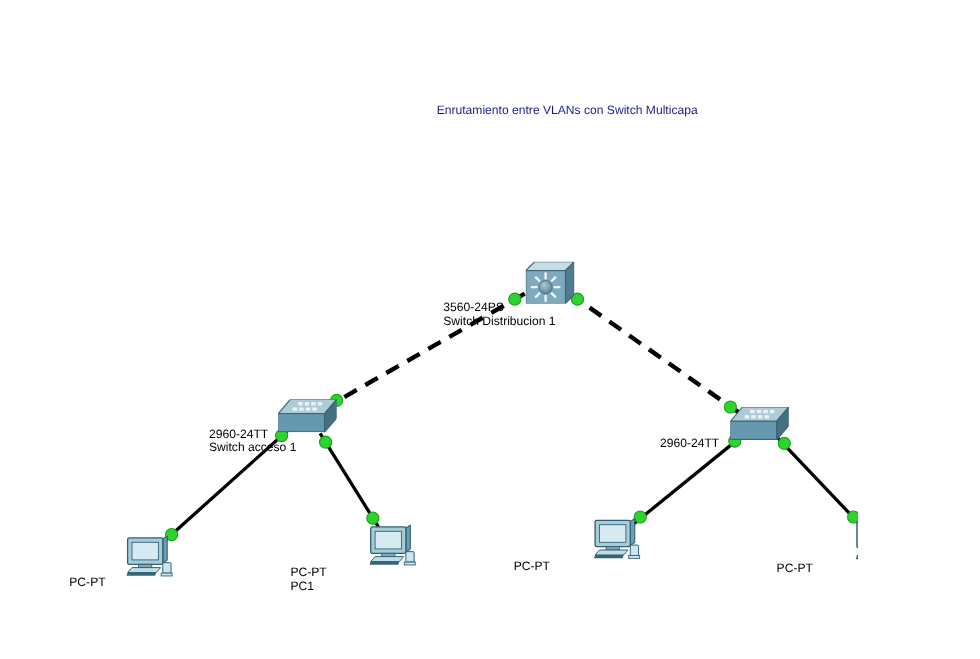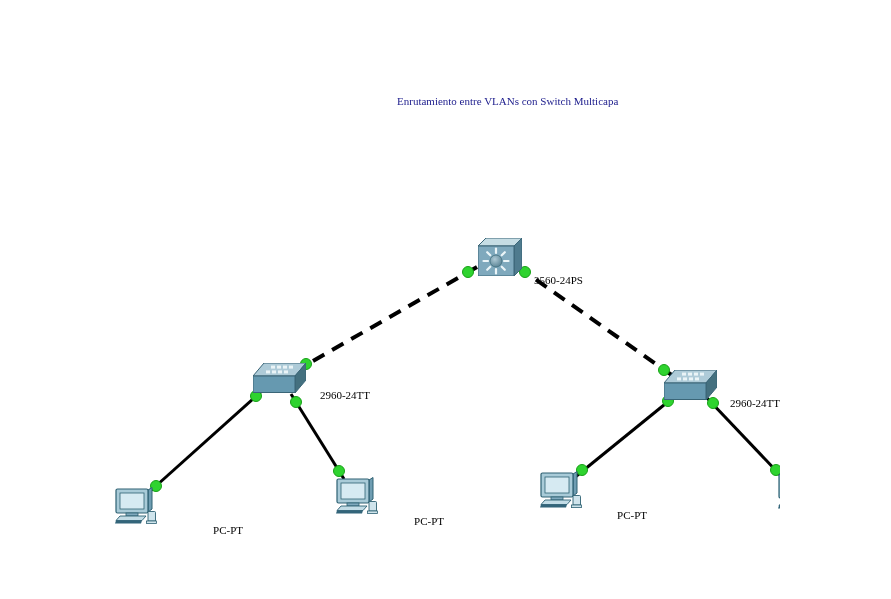--- a/index.html
+++ b/index.html
@@ -2,39 +2,39 @@
 <html><head>
 <meta charset="utf-8">
 <style>
   html, body { margin: 0; padding: 0; background: #ffffff; }
   .canvas {
     position: relative;
     width: 780px;
     height: 599px;
     background: #ffffff;
     overflow: hidden;
-    font-family: Liberation Serif, serif;
+    font-family: Liberation Sans, sans-serif;
   }
   .links-layer {
     position: absolute;
     left: 0; top: 0;
     width: 891px; height: 599px;
   }
   .diagram-title {
     position: absolute;
     font-size: 11px;
     line-height: 12px;
     white-space: nowrap;
   }
   .node { position: absolute; }
   .node .icon { position: absolute; left: 0; top: 0; }
   .node-label {
     position: absolute;
     width: 180px;
-    text-align: right;
+    text-align: left;
     font-size: 11px;
     line-height: 12px;
     color: #000000;
     white-space: nowrap;
   }
 </style>
 </head>
 <body>
 
 <div class="canvas">
@@ -82,20 +82,21 @@
           <line x1="23.7" y1="17.3" x2="26.8" y2="14.2"></line>
           <line x1="12.3" y1="17.3" x2="9.2" y2="14.2"></line>
           <line x1="23.7" y1="28.7" x2="26.8" y2="31.8"></line>
           <line x1="12.3" y1="28.7" x2="9.2" y2="31.8"></line>
         </g>
         <circle cx="18" cy="23" r="6" fill="url(#sph)" stroke="#44707f" stroke-width="0.8"></circle>
       </svg>
     </div>
     <div class="node-label" style="left: -75px; top: 36px;">
       <div>3560-24PS</div>
+      <div>Switch Distribucion 1</div>
     </div>
   </div>
 
   <div class="node" style="left: 253px; top: 363px;">
     <div class="icon">
       <svg width="53" height="30" viewBox="0 0 53 30">
         <polygon points="11,0 53,0 42,13 0,13" fill="#aecbd8" stroke="#3a6577" stroke-width="1"></polygon>
         <polygon points="53,0 53,17 42,30 42,13" fill="#44707f" stroke="#3a6577" stroke-width="1"></polygon>
         <rect x="0" y="13" width="42" height="16.5" fill="#6699b0" stroke="#3a6577" stroke-width="1"></rect>
         <g fill="#eaf4f7">
@@ -105,20 +106,21 @@
             <rect x="36" y="2.6" width="4" height="3"></rect>
           <rect x="13" y="7.4" width="4" height="3"></rect>
             <rect x="19" y="7.4" width="4" height="3"></rect>
           <rect x="25" y="7.4" width="4" height="3"></rect>
             <rect x="31" y="7.4" width="4" height="3"></rect>
         </g>
       </svg>
     </div>
     <div class="node-label" style="left: -63px; top: 26px;">
       <div>2960-24TT</div>
+      <div>Switch acceso 1</div>
     </div>
   </div>
 
   <div class="node" style="left: 664px; top: 370px;">
     <div class="icon">
       <svg width="53" height="30" viewBox="0 0 53 30">
         <polygon points="11,0 53,0 42,13 0,13" fill="#aecbd8" stroke="#3a6577" stroke-width="1"></polygon>
         <polygon points="53,0 53,17 42,30 42,13" fill="#44707f" stroke="#3a6577" stroke-width="1"></polygon>
         <rect x="0" y="13" width="42" height="16.5" fill="#6699b0" stroke="#3a6577" stroke-width="1"></rect>
         <g fill="#eaf4f7">
@@ -164,20 +166,21 @@
         <rect x="8" y="6" width="24" height="16" fill="#d6eaf2" stroke="#2e6173" stroke-width="0.8"></rect>
         <rect x="14" y="26" width="12" height="3" fill="#7fa9bd" stroke="#2e6173" stroke-width="0.8"></rect>
         <polygon points="8,29 34,29 30,33.5 4,33.5" fill="#c2dce6" stroke="#2e6173" stroke-width="0.9"></polygon>
         <polygon points="4,33.5 30,33.5 29,36.5 3,36.5" fill="#33657a"></polygon>
         <path d="M36,24.5 h6.5 a1,1 0 0 1 1,1 v8.5 h-7.5 z" fill="#cfe4ec" stroke="#2e6173" stroke-width="0.9"></path>
         <rect x="34.5" y="34" width="10" height="2.6" fill="#cfe4ec" stroke="#2e6173" stroke-width="0.8"></rect>
       </svg>
     </div>
     <div class="node-label" style="left: -69px; top: 38px;">
       <div>PC-PT</div>
+      <div>PC1</div>
     </div>
   </div>
 
   <div class="node" style="left: 537px; top: 471px;">
     <div class="icon">
       <svg width="46" height="39" viewBox="0 0 46 39">
         <polygon points="36,3 40,0.5 40,22 36,25" fill="#6f9db2" stroke="#2e6173" stroke-width="1"></polygon>
         <rect x="4" y="2" width="32" height="24" rx="1.5" fill="#a9cbd8" stroke="#2e6173" stroke-width="1.2"></rect>
         <rect x="8" y="6" width="24" height="16" fill="#d6eaf2" stroke="#2e6173" stroke-width="0.8"></rect>
         <rect x="14" y="26" width="12" height="3" fill="#7fa9bd" stroke="#2e6173" stroke-width="0.8"></rect>

